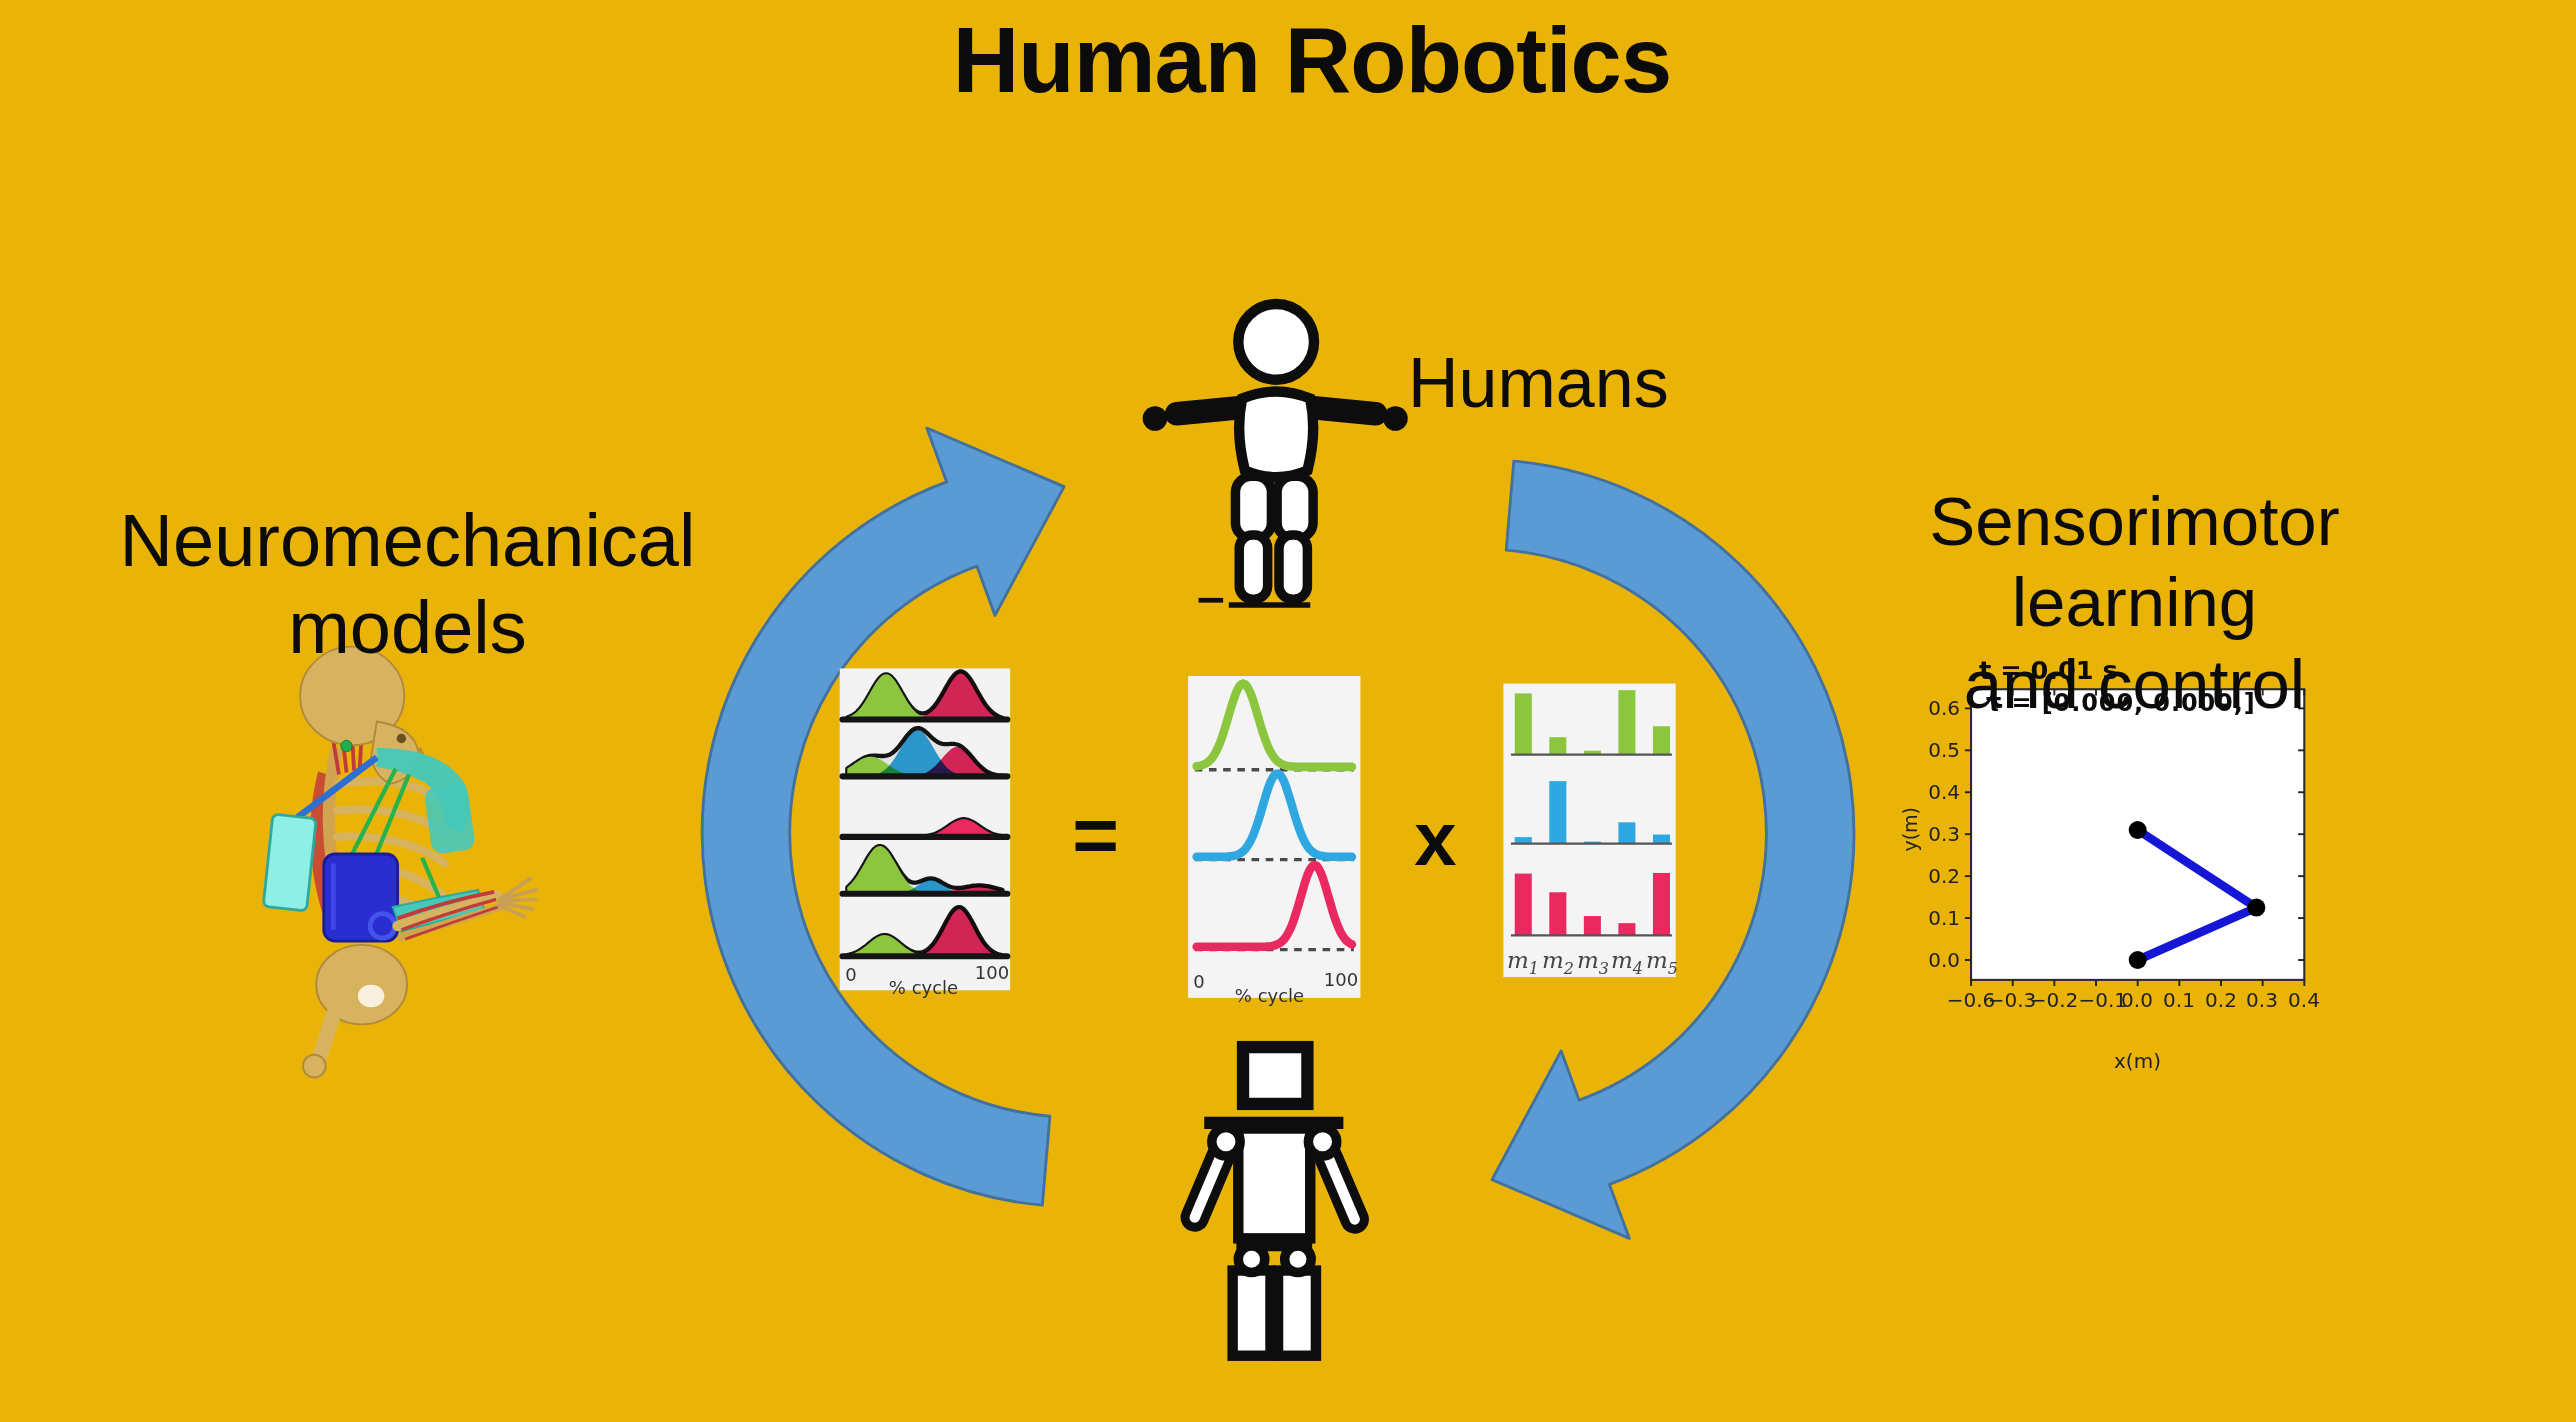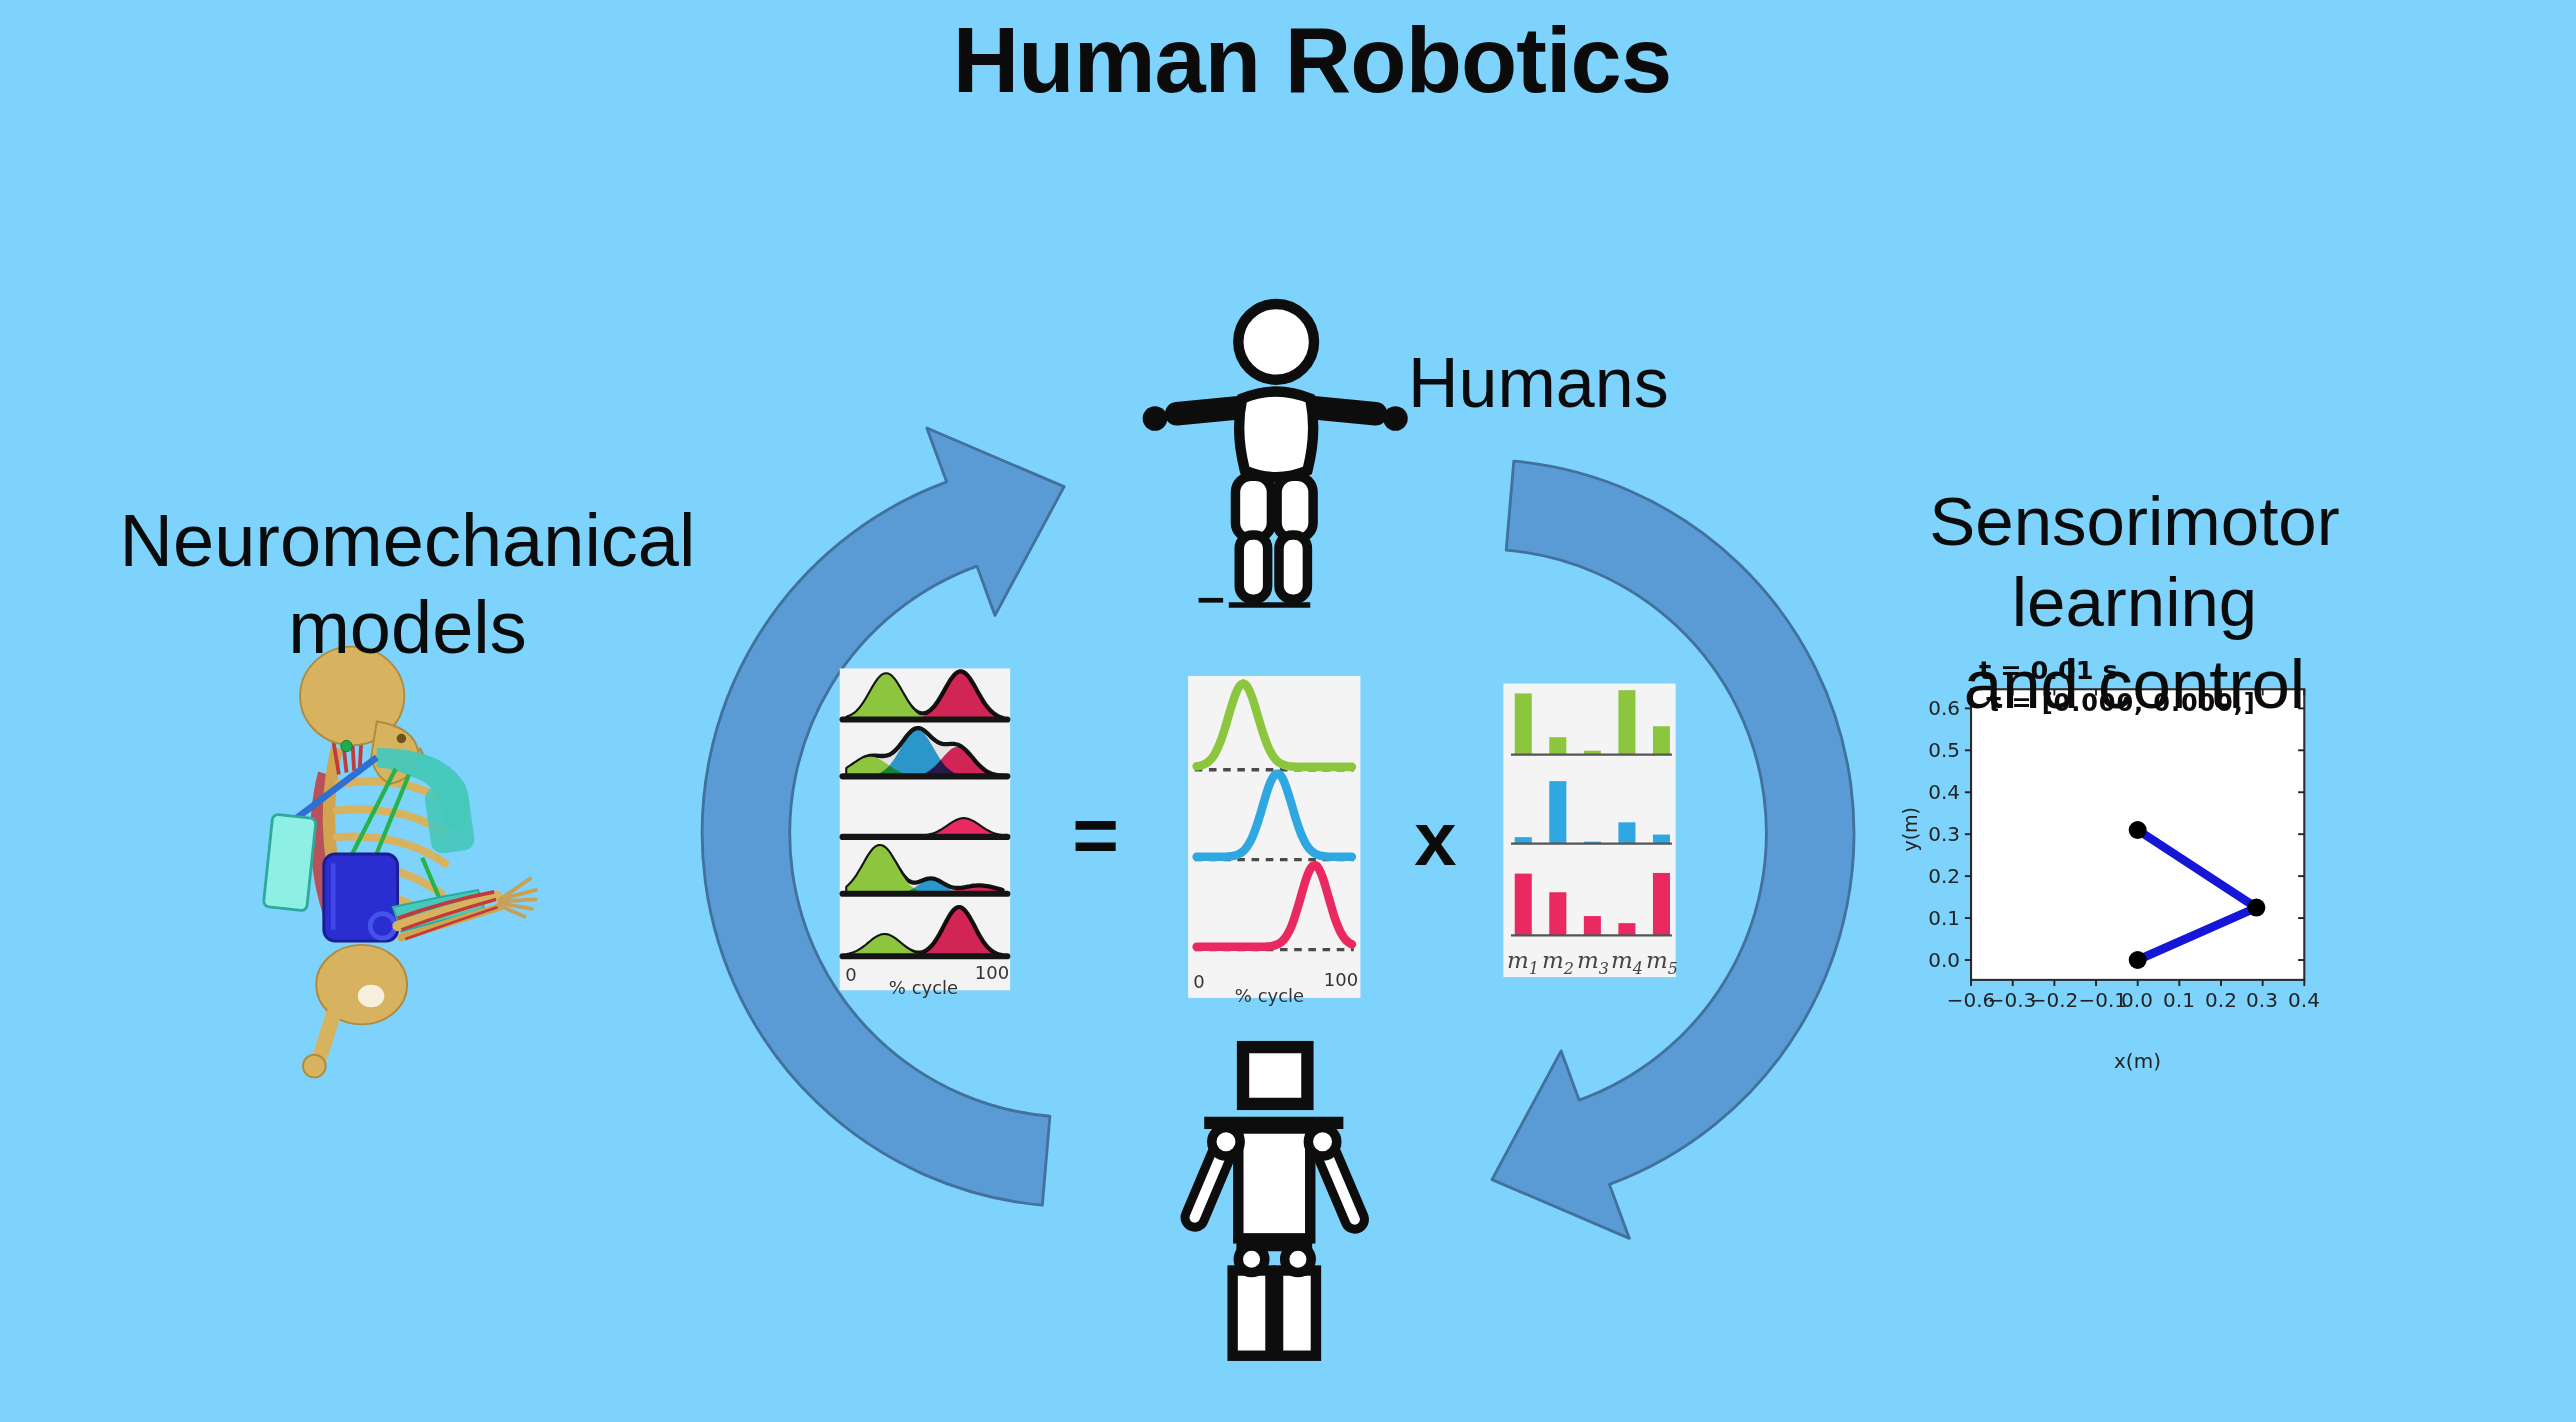--- a/index.html
+++ b/index.html
@@ -1,16 +1,16 @@
 <!DOCTYPE html>
 <html style="font-size:15px"><head>
 <meta charset="utf-8">
 <style>
   html,body{margin:0;padding:0;background:#fff;}
-  .canvas{position:relative;width:2576px;height:1423px;background:#7dd3fc;overflow:hidden;
+  .canvas{position:relative;width:2576px;height:1423px;background:#eab308;overflow:hidden;
           font-family:"Liberation Sans","DejaVu Sans",sans-serif;color:#0b0b0b;}
   .abs{position:absolute;}
   .ctr{text-align:center;}
   #title{left:48px;width:2528px;top:7.6px;font-size:92px;font-weight:bold;letter-spacing:-0.9px;}
   #subtitle{left:0px;width:2535px;top:168px;font-size:61px;font-weight:bold;}
   #humans-label{left:1408px;top:343px;font-size:70px;}
   #robots-label{left:962px;top:1217px;font-size:70px;}
   #neuro-label{left:76px;width:663px;top:498px;font-size:74px;line-height:1.17;}
   #sensorimotor-label{left:1803px;width:663px;top:481px;font-size:69px;line-height:1.18;}
   #equals-sign{left:1048px;width:95px;top:789px;font-size:80px;font-weight:800;}

